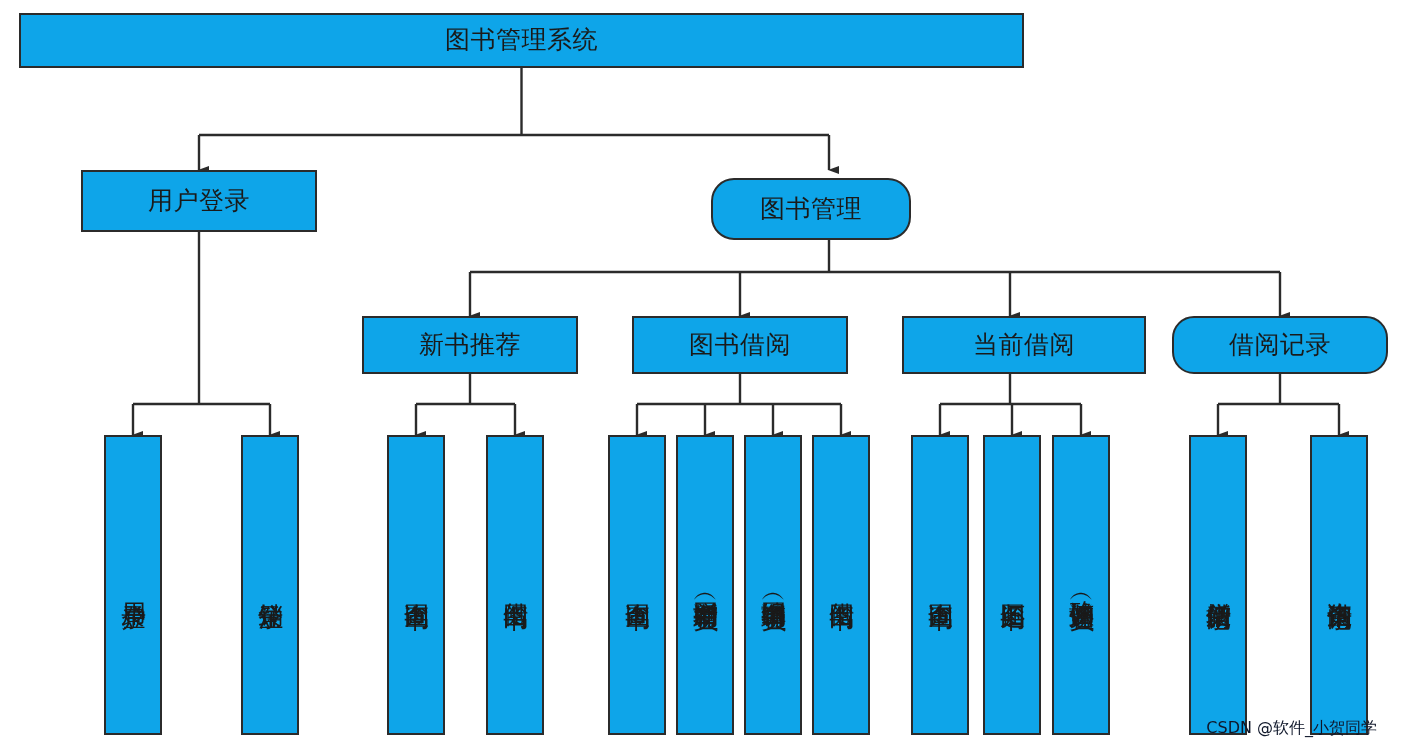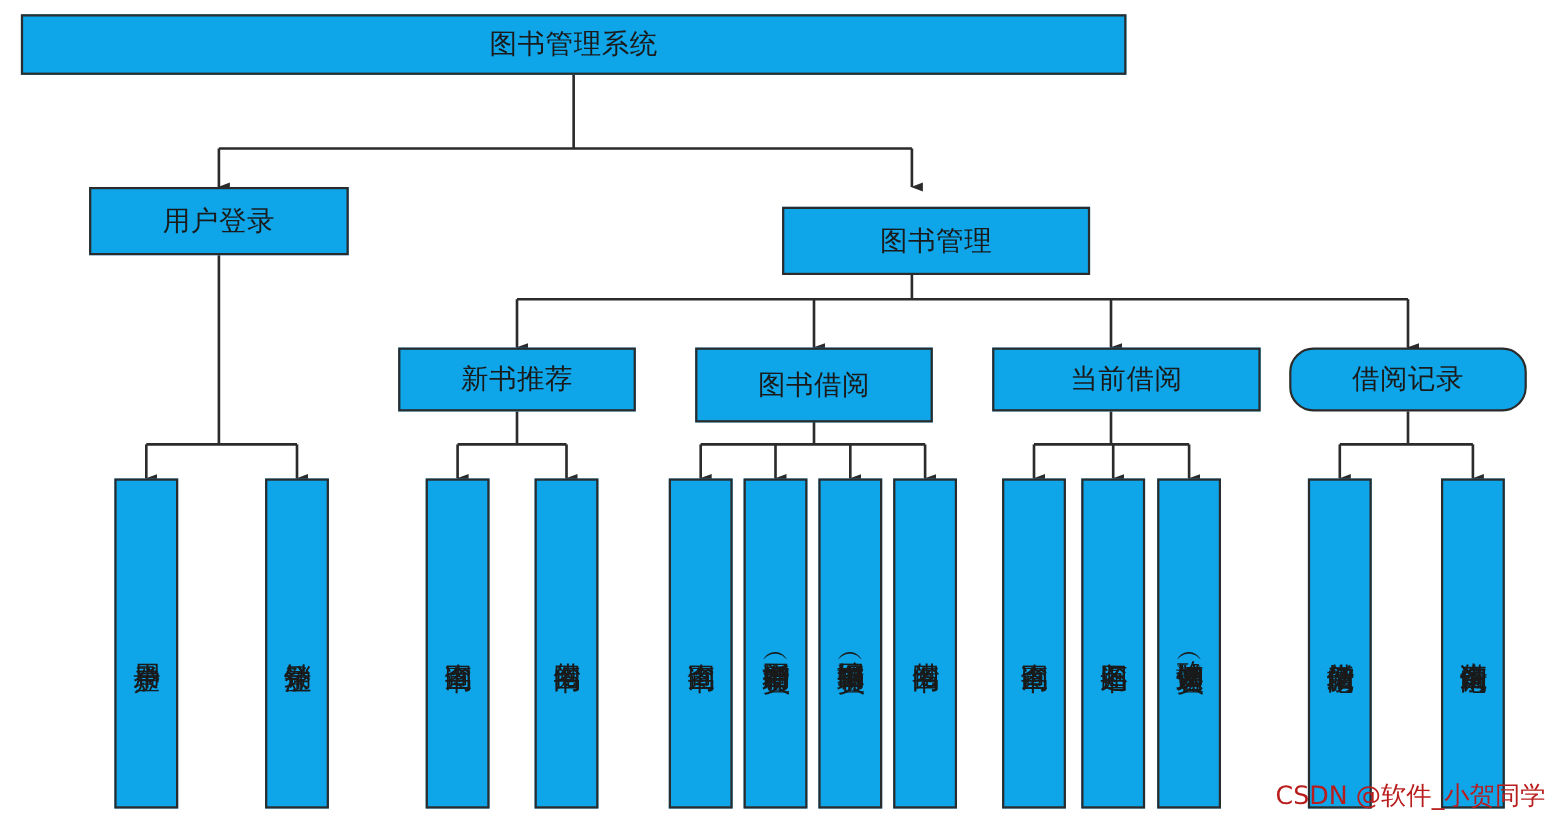--- a/index.html
+++ b/index.html
@@ -49,24 +49,24 @@
     color: #1a1a1a;
     writing-mode: vertical-rl;
     text-orientation: upright;
     -webkit-writing-mode: vertical-rl;
     letter-spacing: 1px;
     white-space: nowrap;
     text-align: center;
   }
   #watermark {
     position: absolute;
-    right: 0;
+    right: 28px;
     bottom: 8px;
-    font-size: 23px;
-    color: #b91c1c;
+    font-size: 16px;
+    color: #0f172a;
     white-space: nowrap;
     pointer-events: none;
   }
 </style>
 </head>
 <body>
 
 <div id="diagram-root">
 
   <svg id="diagram-svg" viewBox="0 0 1405 747" preserveAspectRatio="none" aria-hidden="true">
@@ -112,27 +112,27 @@
       </g>
   </svg>
 
   <div id="node-layer">
       <div class="node-box" style="left: 19px; top: 13px; width: 1005px; height: 55px;">
         <div class="node-label-h">图书管理系统</div>
       </div>
       <div class="node-box" style="left: 81px; top: 170px; width: 236px; height: 62px;">
         <div class="node-label-h">用户登录</div>
       </div>
-      <div class="node-box" style="left: 711px; top: 188px; width: 280px; height: 62px;">
+      <div class="node-box" style="left: 711px; top: 178px; width: 200px; height: 62px; border-radius: 23px;">
         <div class="node-label-h">图书管理</div>
       </div>
       <div class="node-box" style="left: 362px; top: 316px; width: 216px; height: 58px;">
         <div class="node-label-h">新书推荐</div>
       </div>
-      <div class="node-box" style="left: 632px; top: 316px; width: 216px; height: 68px;">
+      <div class="node-box" style="left: 632px; top: 316px; width: 216px; height: 58px;">
         <div class="node-label-h">图书借阅</div>
       </div>
       <div class="node-box" style="left: 902px; top: 316px; width: 244px; height: 58px;">
         <div class="node-label-h">当前借阅</div>
       </div>
       <div class="node-box" style="left: 1172px; top: 316px; width: 216px; height: 58px; border-radius: 22px;">
         <div class="node-label-h">借阅记录</div>
       </div>
       <div class="node-box" style="left: 104px; top: 435px; width: 58px; height: 300px;">
         <div class="node-label-v">用户登录</div>

